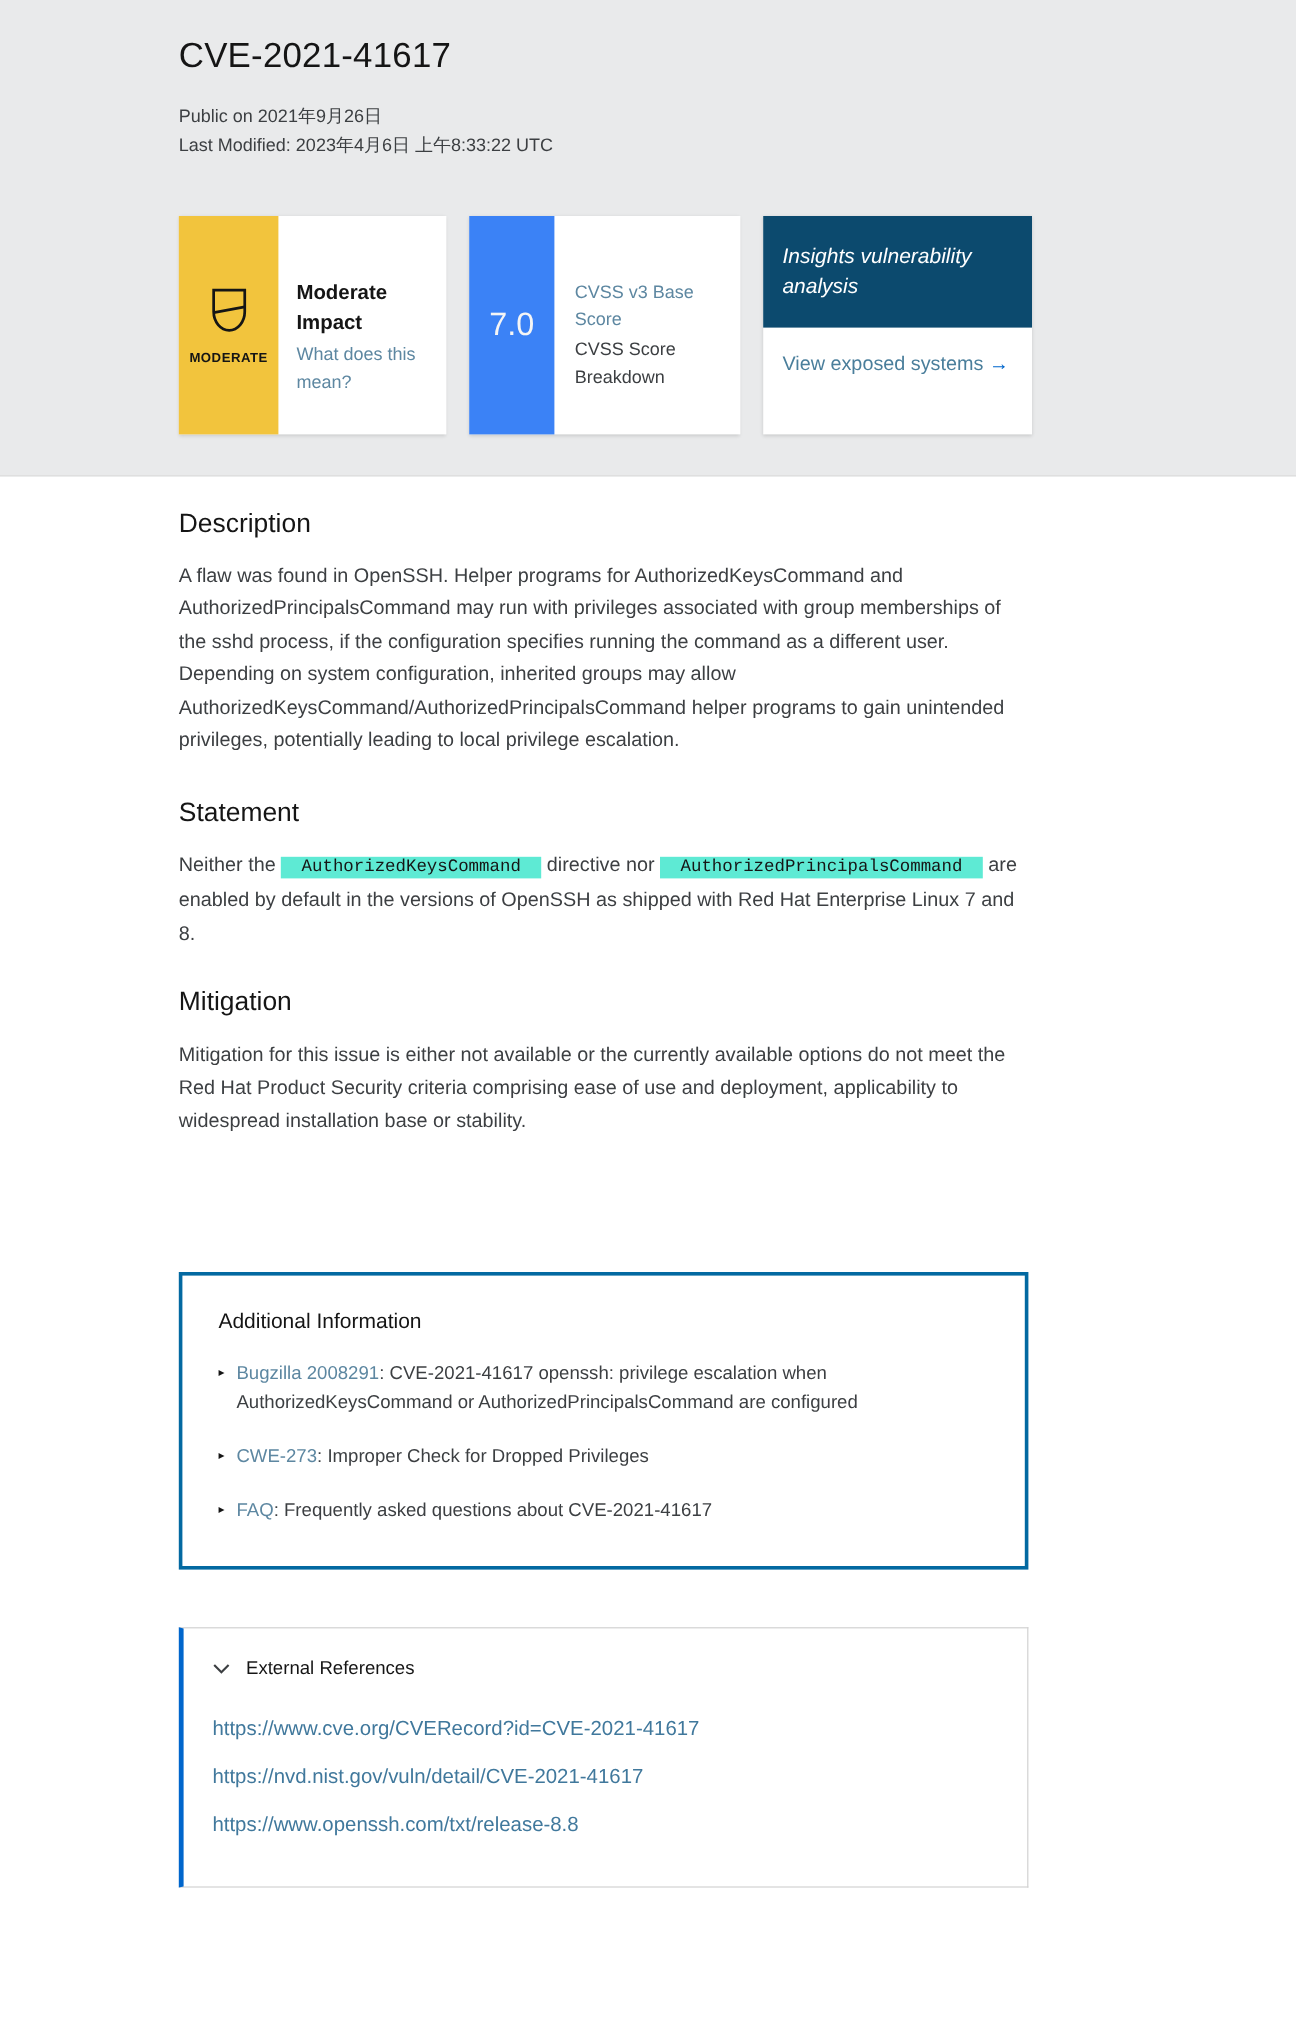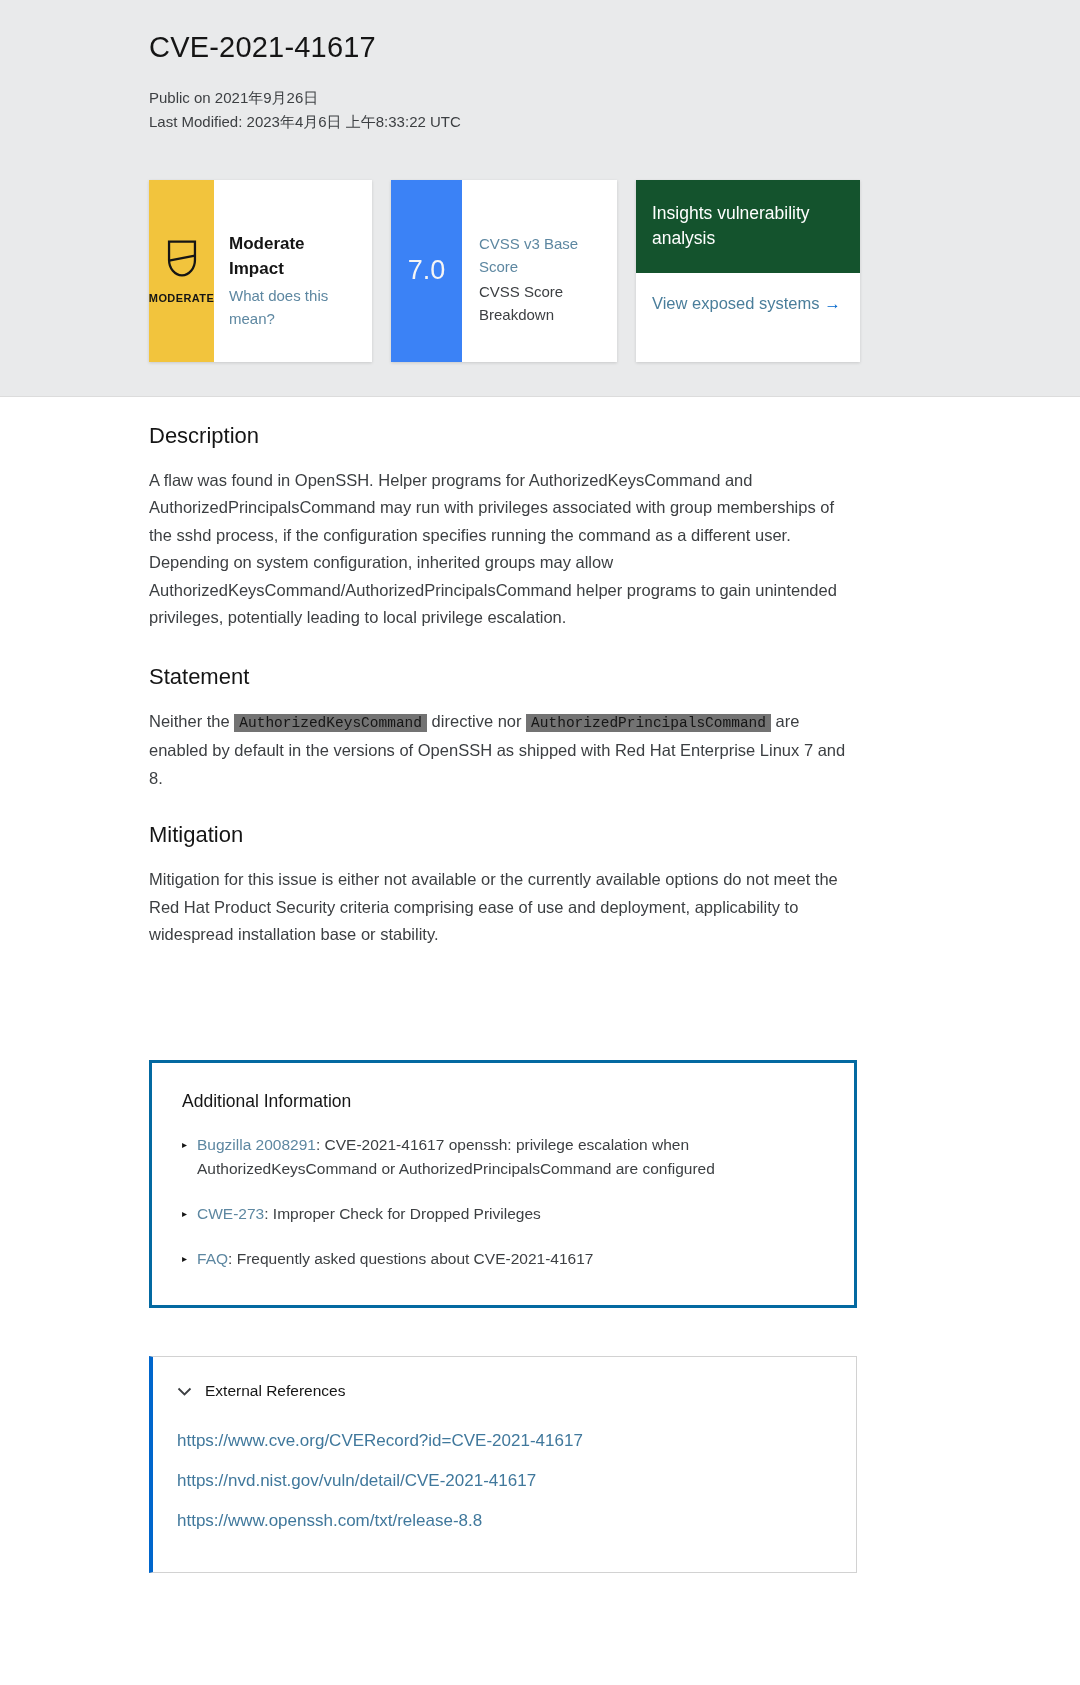--- a/index.html
+++ b/index.html
@@ -24,58 +24,58 @@
   .meta div { margin: 0; }
 
   .cards { display: flex; gap: 19px; margin-top: 46px; }
   .card {
     background: #fff; height: 182px; display: flex;
     box-shadow: 0 1px 3px rgba(3,3,3,0.14);
   }
   
   .card-impact { width: 223px; }
   .badge {
-    width: 65px; background: #f2c43d; flex: none;
+    width: 83px; background: #f2c43d; flex: none;
     display: flex; flex-direction: column; align-items: center; justify-content: center;
   }
   .badge-label { font-size: 11px; font-weight: 700; letter-spacing: 0.4px; margin-top: 7px; color: #151515; }
   .card-impact-body { flex: 1; padding: 12px 12px 12px 15px; display: flex; flex-direction: column; justify-content: center; margin-top: 21px; }
   .impact-title { font-size: 17px; font-weight: 700; line-height: 1.45; color: #151515; }
   .muted-link { font-size: 15px; color: #5d87a1; line-height: 1.55; text-decoration: none; cursor: pointer; }
   .card-impact .muted-link { margin-top: 2px; }
   
   .card-cvss { width: 226px; }
   .score-panel {
     width: 71px; flex: none; background: #3b82f6; color: #f5f5f5;
     display: flex; align-items: center; justify-content: center;
     font-size: 27px; font-weight: 300;
   }
   .card-cvss-body { flex: 1; padding: 28px 10px 12px 17px; display: flex; flex-direction: column; justify-content: center; font-size: 15px; }
   .cvss-sub { color: #3c3f42; line-height: 1.5; margin-top: 3px; }
   
   .card-insights { width: 224px; flex-direction: column; }
   .insights-header {
-    background: #14532d; color: #ffffff; height: 93px; flex: none;
+    background: #0c4a6e; color: #ffffff; height: 93px; flex: none;
     padding: 12px 16px; font-size: 17.5px; line-height: 1.42;
-    display: flex; align-items: center;
+    display: flex; align-items: center; font-style: italic;
   }
   .insights-body { padding: 17px 16px; font-size: 16.5px; }
   .insights-link { color: #4a7e9b; line-height: 1.65; text-decoration: none; cursor: pointer; display: inline-block; }
   .arrow { color: #0066cc; font-weight: 400; }
 
   
   main { padding: 0 0 0 149px; width: 857px; }
   .section-heading { font-size: 22px; font-weight: 500; margin: 0; line-height: 29px; color: #151515; }
   #desc-heading { margin-top: 24px; }
   #statement-heading { margin-top: 30px; }
   #mitigation-heading { margin-top: 28px; }
   .body-text { font-size: 16.5px; line-height: 27.5px; color: #3c3f42; margin: 17px 0 0; width: 708px; }
   code {
     font-family: "Liberation Mono", monospace;
-    font-size: 14.5px; background: #737373; padding: 1px 5px; color: #151515;
+    font-size: 14.5px; background: #5eead4; padding: 1px 17px; color: #151515;
   }
 
   
   .info-box {
     width: 708px; border: 3px solid #0369a1;
     margin-top: 111px; padding: 28px 30px 34px;
   }
   .info-title { font-size: 17.5px; font-weight: 500; margin: 0; color: #151515; }
   .info-item { display: flex; margin-top: 21px; font-size: 15.5px; line-height: 24px; color: #3c3f42; }
   .bullet { color: #151515; font-size: 10px; line-height: 24px; margin-right: 10px; flex: none; }

